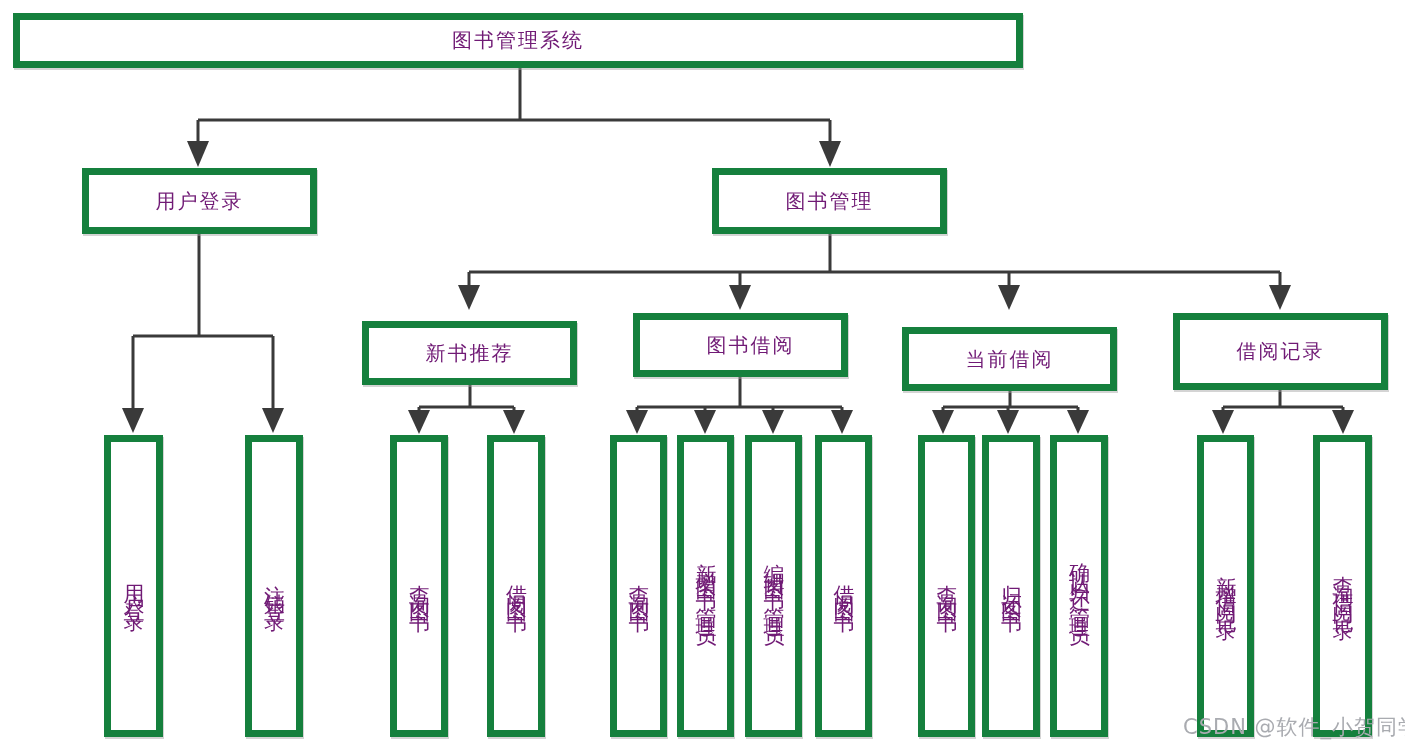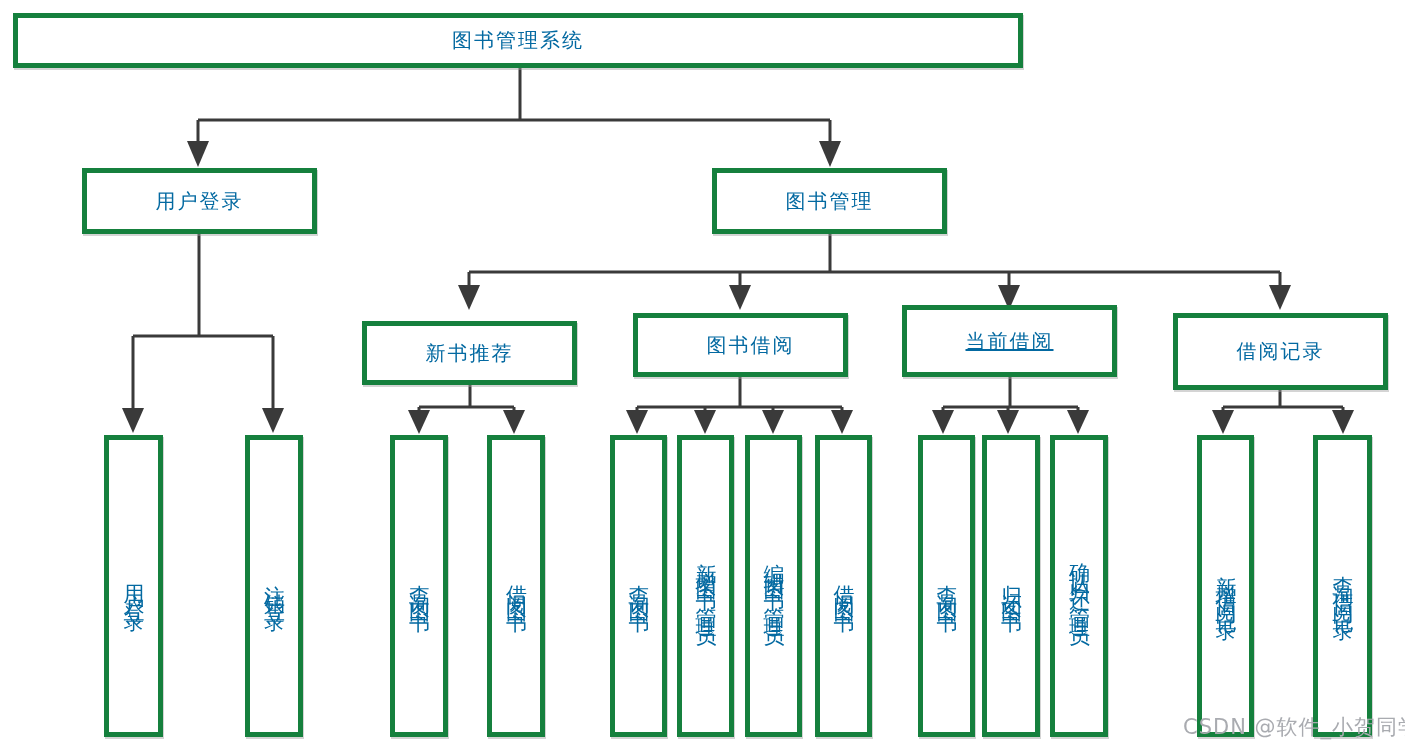--- a/index.html
+++ b/index.html
@@ -13,26 +13,26 @@
     font-family: "DejaVu Sans", "Liberation Sans", sans-serif;
   }
   .wires {
     position: absolute;
     left: 0; top: 0;
     z-index: 0;
   }
   .box {
     position: absolute;
     background: #ffffff;
-    border: 5px solid #15803d;
+    border: 7px solid #15803d;
     box-shadow: 1px 2px 0 rgba(160,160,160,0.45);
     display: flex;
     align-items: center;
     justify-content: center;
-    color: #0369a1;
+    color: #701a75;
     z-index: 1;
   }
   .h-box { font-size: 20px; letter-spacing: 2px; white-space: nowrap; }
   .leaf  { font-size: 21px; }
   .leaf > span {
     writing-mode: vertical-lr;
     text-orientation: mixed;
     letter-spacing: 9px;
     line-height: 1;
     white-space: nowrap;
@@ -94,21 +94,21 @@
     </g>
   </svg>
 
   <div class="box h-box" style="left:13px; top:13px; width:1010px; height:55px;">图书管理系统</div>
 
   <div class="box h-box" style="left:82px; top:168px; width:235px; height:66px;">用户登录</div>
   <div class="box h-box" style="left:712px; top:168px; width:235px; height:66px;text-align:center;">图书管理</div>
 
   <div class="box h-box" style="left:362px; top:321px; width:215px; height:64px;">新书推荐</div>
   <div class="box h-box" style="left:633px; top:313px; width:215px; height:64px;padding-left:20px;">图书借阅</div>
-  <div class="box h-box" style="left:902px; top:305px; width:215px; height:72px;text-decoration:underline;">当前借阅</div>
+  <div class="box h-box" style="left:902px; top:327px; width:215px; height:64px;">当前借阅</div>
   <div class="box h-box" style="left:1173px; top:313px; width:215px; height:77px;">借阅记录</div>
 
   <div class="box leaf" style="left:104px; top:435px; width:59px; height:302px;">
     <span>用户登录</span>
   </div>
   <div class="box leaf" style="left:245px; top:435px; width:58px; height:302px;">
     <span>注销登录</span>
   </div>
 
   <div class="box leaf" style="left:390px; top:435px; width:58px; height:302px;">

